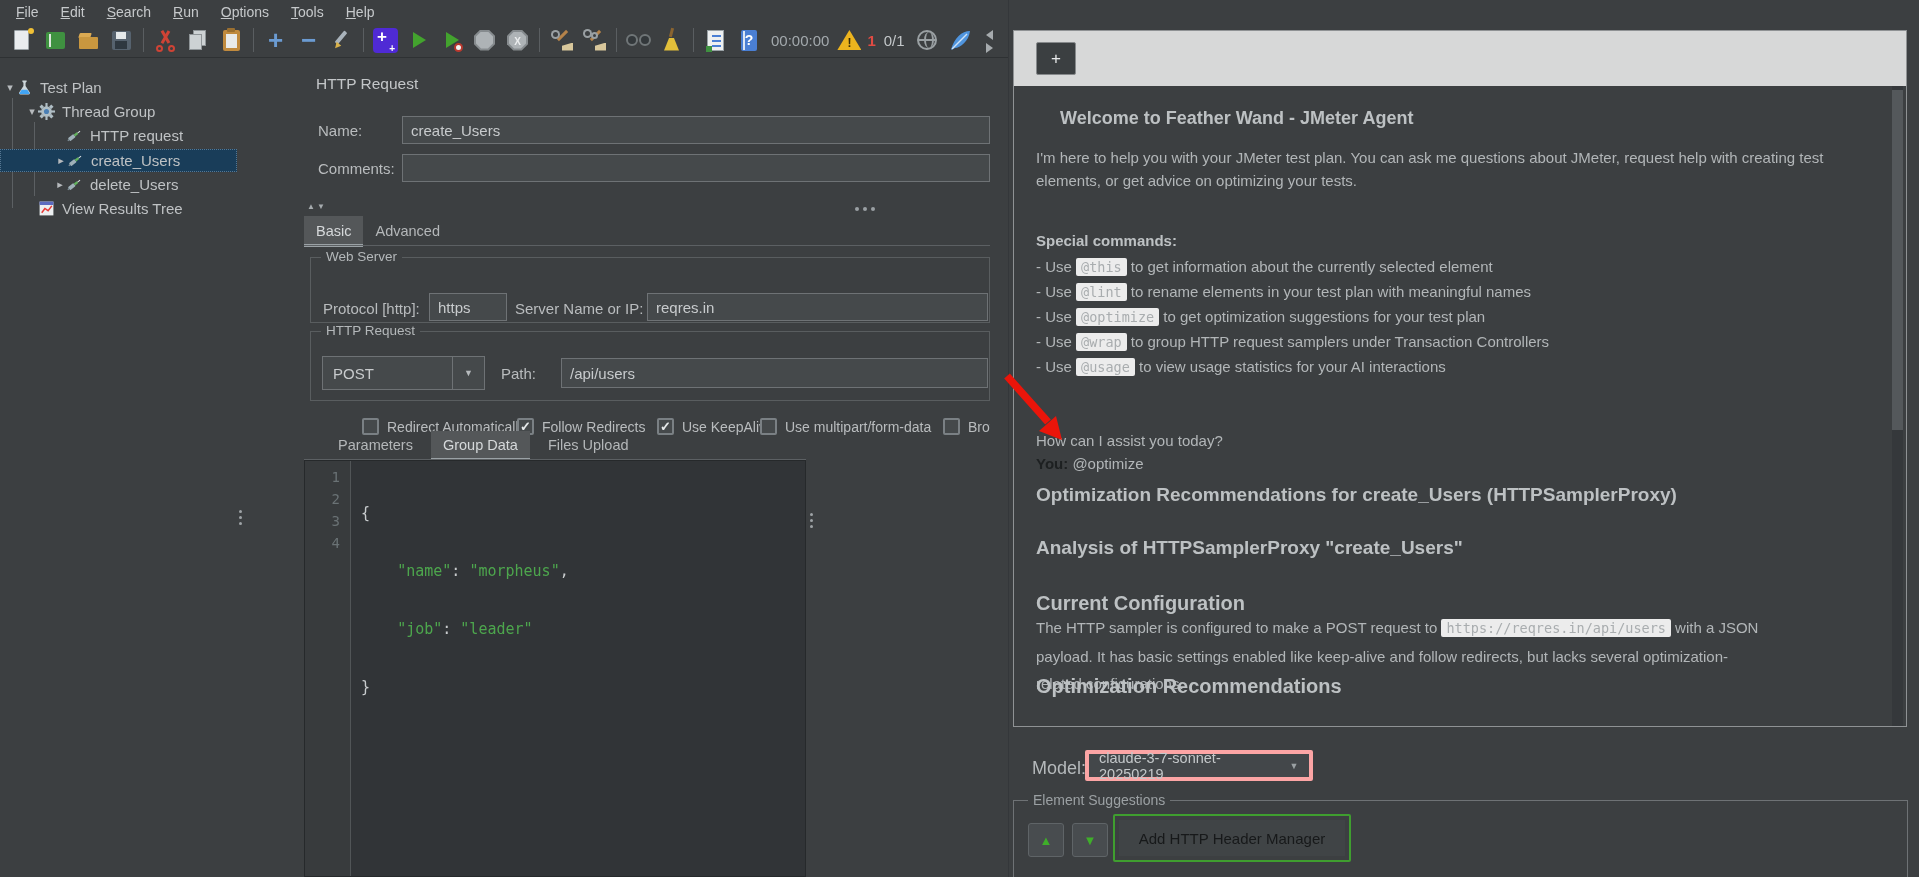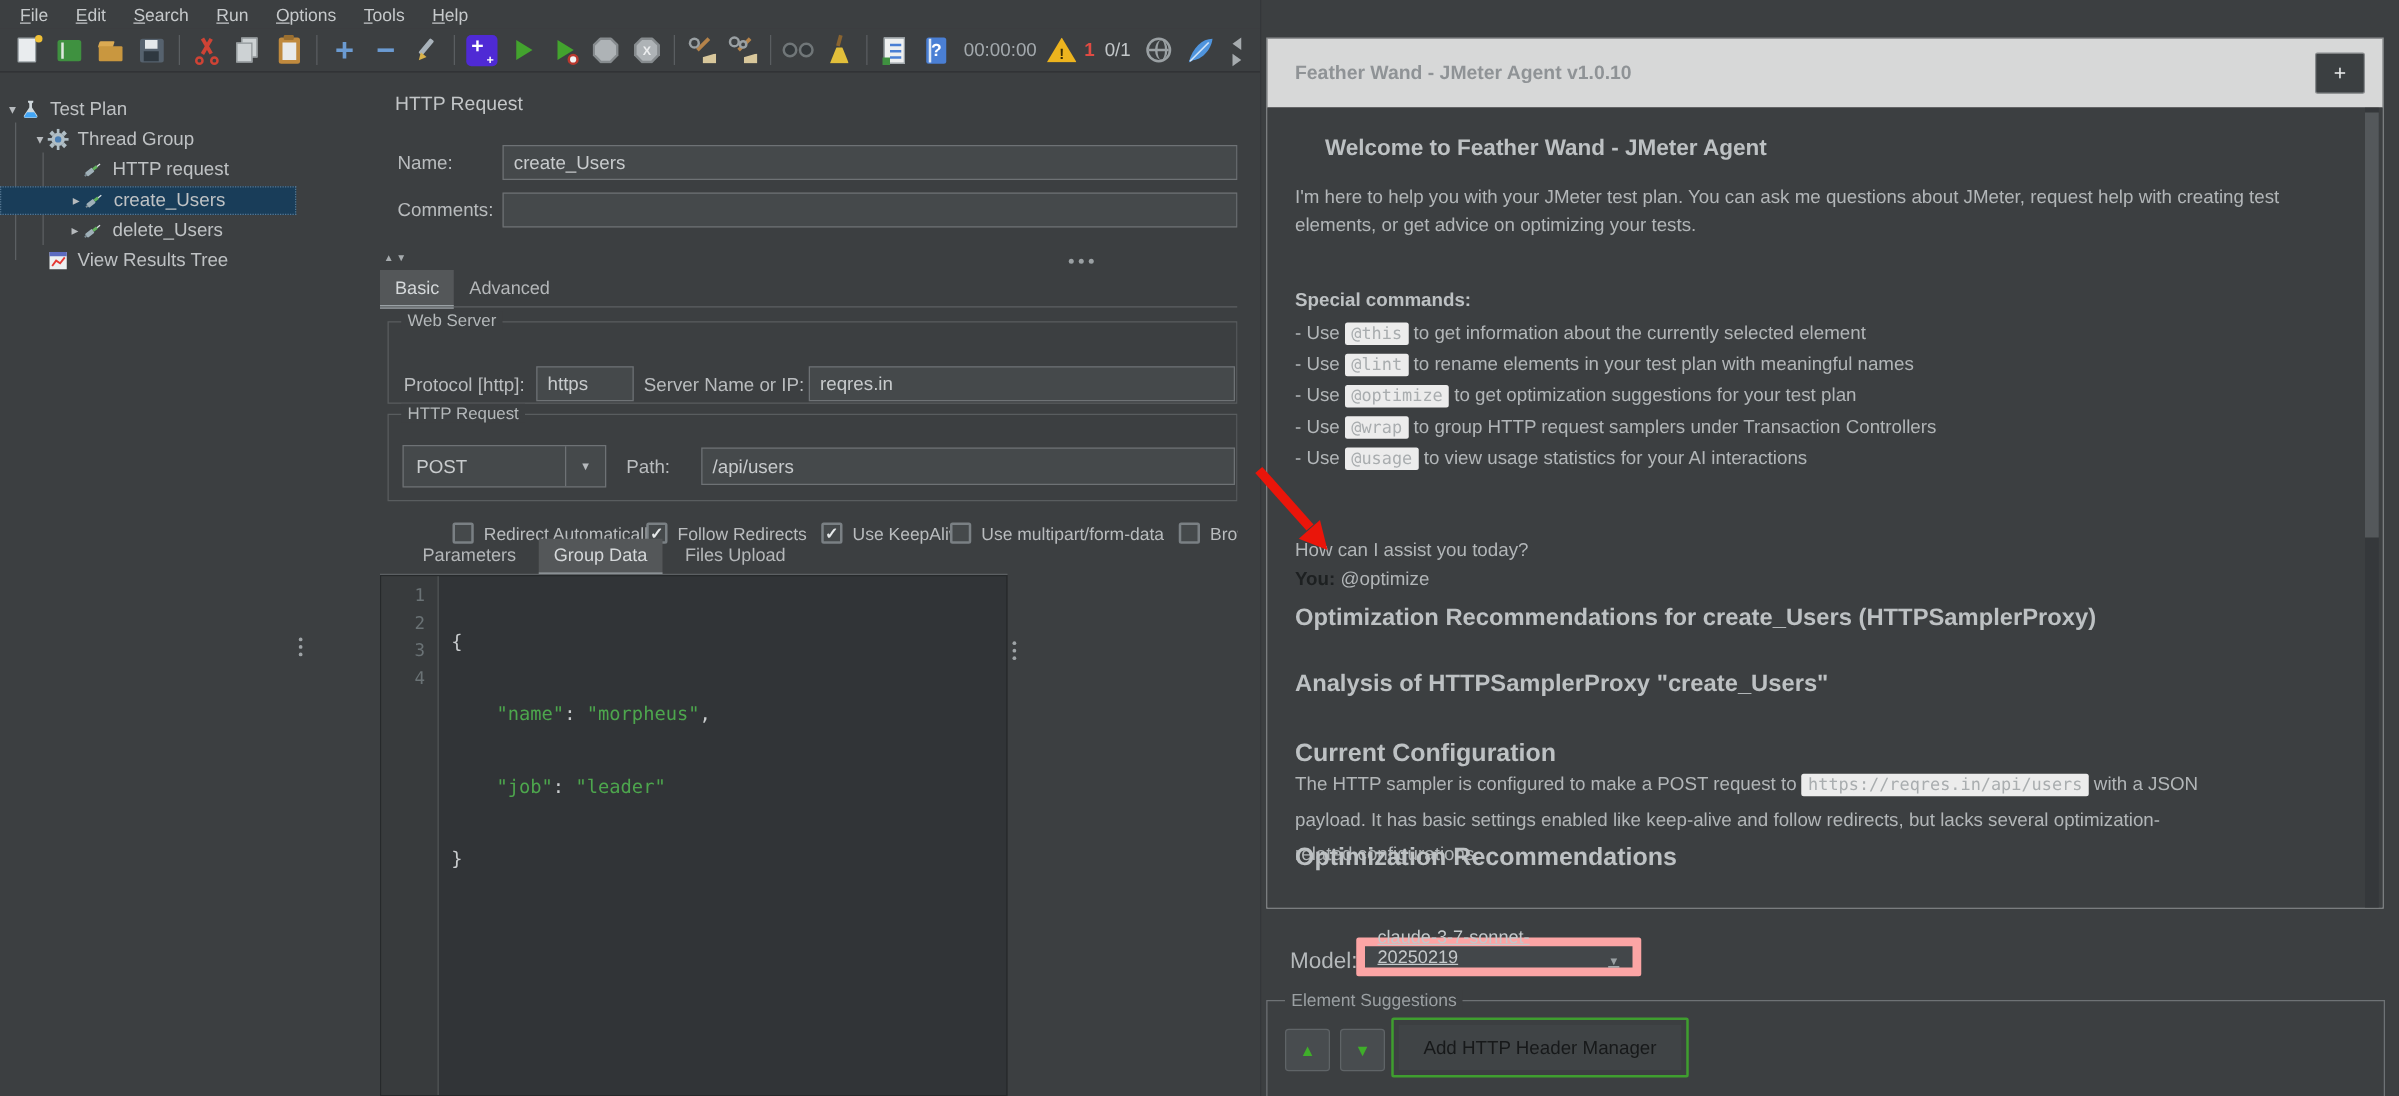--- a/index.html
+++ b/index.html
@@ -157,22 +157,22 @@
   .chat h3 { font-size:20px; color:#bdc1c3; }
   .cmd-row { height:25px; line-height:25px; white-space:nowrap; }
   .chip { font-family:"DejaVu Sans Mono", monospace; font-size:13.5px; background:#ececec;
           color:#a9adaf; padding:1px 5px; border-radius:2px; }
   .youlbl { font-weight:bold; color:#1d2021; }
   .chat-scroll { position:absolute; right:3px; top:0; width:11px; height:642px; background:#35383b; }
   .chat-thumb { position:absolute; left:0; top:4px; width:11px; height:340px; background:#54585b; }
 
   .model-label { left:1032px; top:758px; font-size:18px; color:#b5b9bb; }
   .model-combo { left:1085px; top:750px; width:228px; height:31px; background:#43474a;
-                 border:7px solid #fca5a5; border-radius:2px; display:flex; align-items:flex-end;
-                 font-size:14.5px; color:#c4c8ca;text-decoration:underline; }
+                 border:4px solid #fca5a5; border-radius:2px; display:flex; align-items:center;
+                 font-size:14.5px; color:#c4c8ca; }
   .model-combo .val { flex:1; padding-left:10px; }
   .model-combo .cbtn { width:30px; text-align:center; color:#9aa0a3; font-size:9px; }
 
   .suggest { left:1013px; top:800px; width:895px; height:120px; border:1px solid #6e7275; }
   .sg-btn { position:absolute; width:36px; height:34px; background:#484c4f; border:1px solid #5f6467;
             border-radius:3px; display:flex; align-items:center; justify-content:center;
             color:#3fae2a; font-size:13px; }
   .add-outer { position:absolute; left:99px; top:13px; width:238px; height:48px;
                border:2px solid #3f9e2f; border-radius:2px; }
   .add-inner { position:absolute; inset:4px; background:#404446; display:flex; align-items:center;
@@ -496,21 +496,20 @@
         <i></i>
         <i></i>
         <i></i>
       </div>
   </div>
 
   <div class="abs seam"></div>
 
   <div class="abs chat">
     <div class="chat-head">
-      <span class="chat-title">Feather Wand - JMeter Agent v1.0.10</span>
       <div class="newchat">+</div>
     </div>
     <div class="chat-body">
       <h1 class="cb-block" style="top:22px;">Welcome to Feather Wand - JMeter Agent</h1>
       <div class="cb-block" style="top:60px; width:805px; line-height:23px;">I'm here to help you with your JMeter test plan. You can ask me questions about JMeter, request help with creating test elements, or get advice on optimizing your tests.</div>
       <div class="cb-block" style="top:146px; font-weight:bold; color:#bdc1c3;">Special commands:</div>
 
       <div class="cb-block" style="top:168px;">
         <div class="cmd-row"><span>- Use </span><span class="chip">@this</span><span> to get information about the currently selected element</span></div>
         <div class="cmd-row"><span>- Use </span><span class="chip">@lint</span><span> to rename elements in your test plan with meaningful names</span></div>

